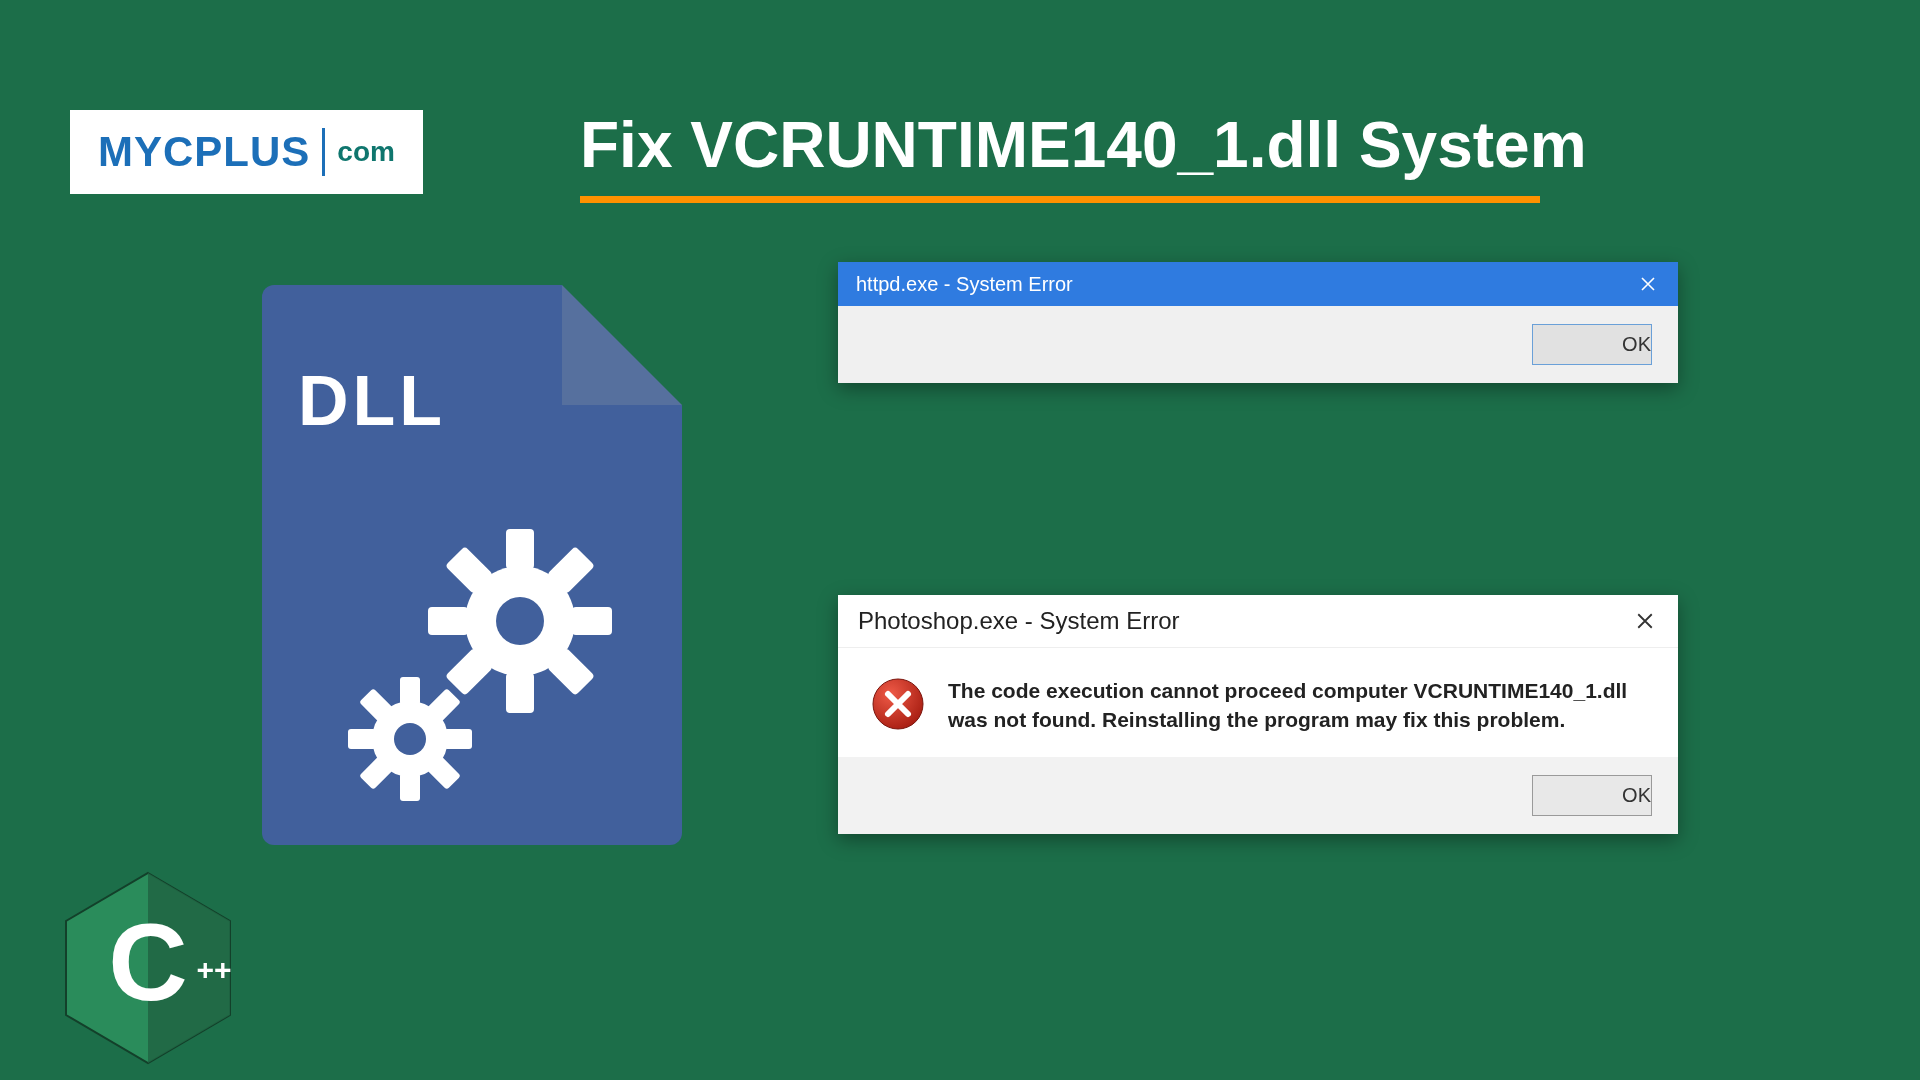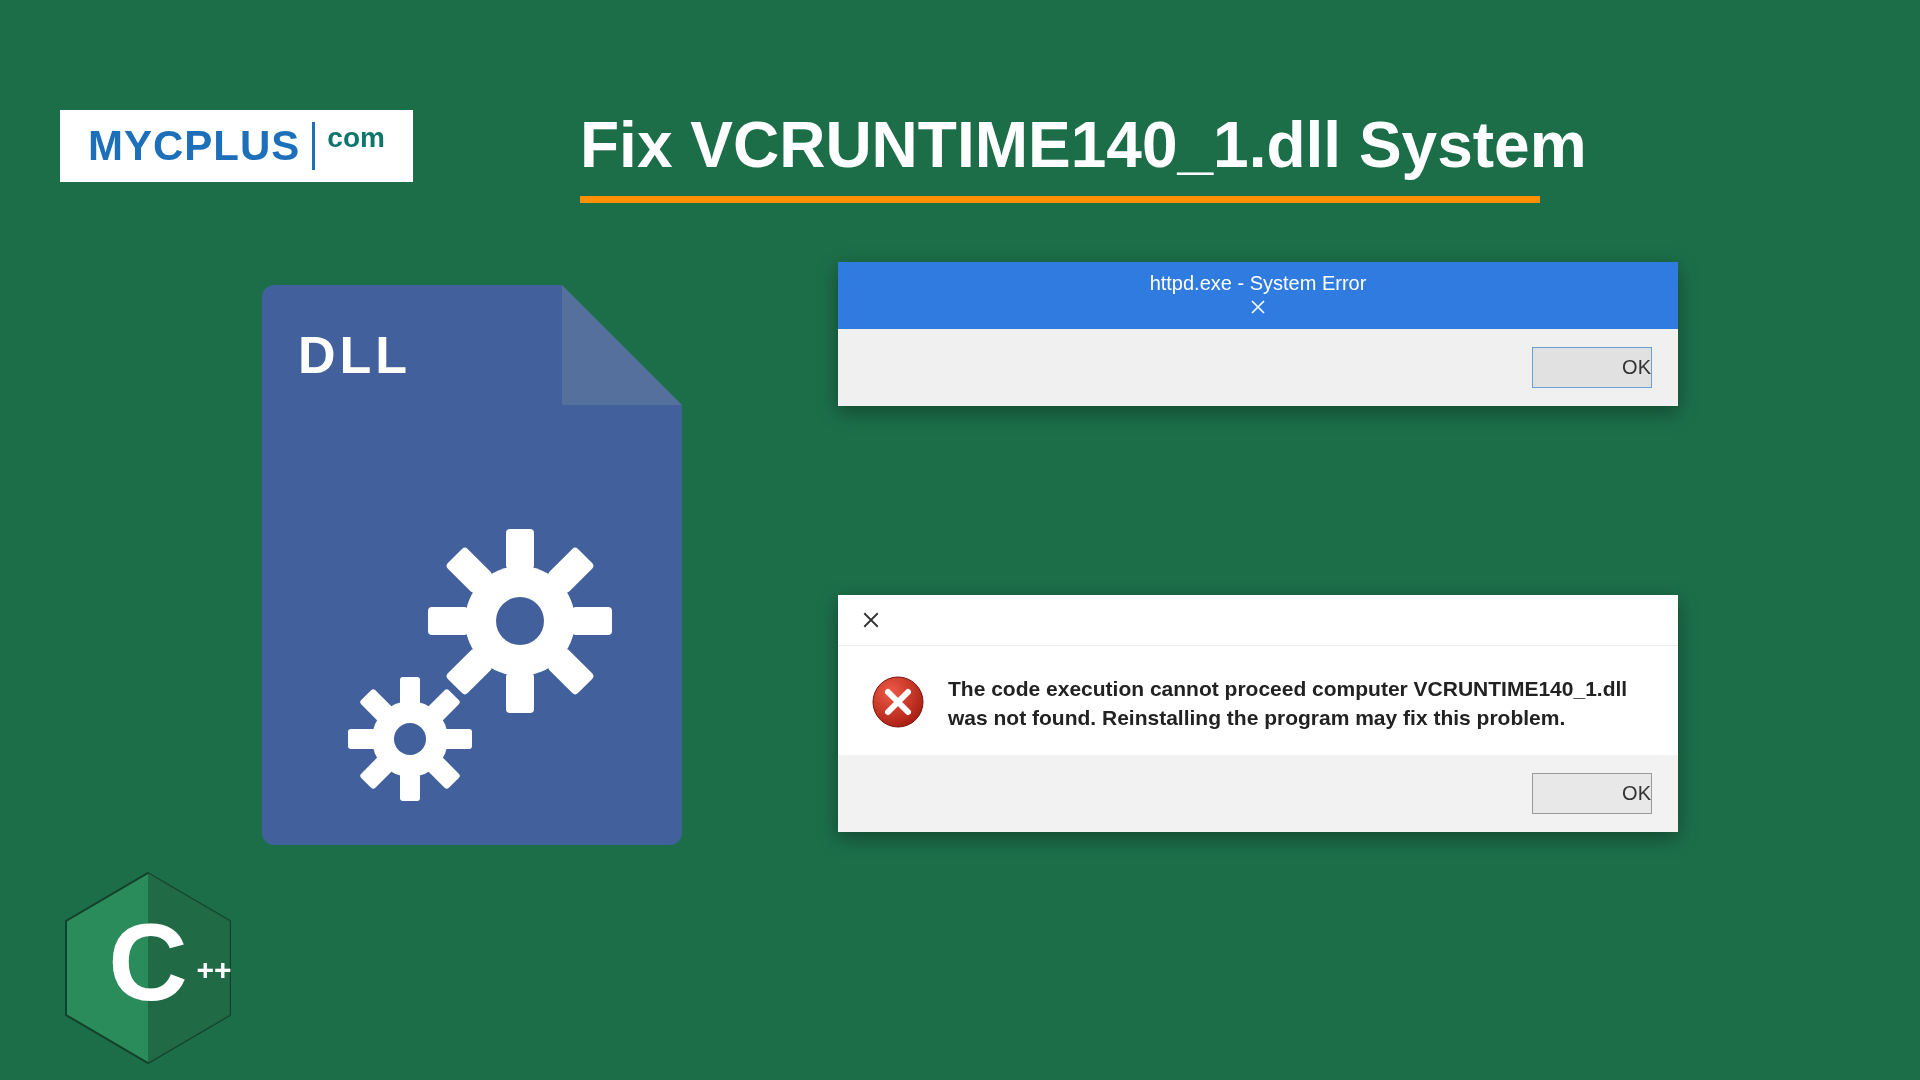--- a/index.html
+++ b/index.html
@@ -9,25 +9,25 @@
     background: #1c6e49;
     font-family: "Segoe UI", Arial, sans-serif;
     position: relative;
     overflow: hidden;
   }
 
   
   .logo-box {
     position: absolute;
     top: 110px;
-    left: 60px;
+    left: 70px;
     background: #ffffff;
-    padding: 12px 28px;
-    display: flex;
-    align-items: flex-start;
+    padding: 18px 28px;
+    display: flex;
+    align-items: center;
     gap: 6px;
   }
   .logo-main {
     color: #1c6fb8;
     font-weight: 800;
     font-size: 42px;
     letter-spacing: 1px;
   }
   .logo-divider {
     width: 3px;
@@ -86,22 +86,23 @@
   .dll-fold-tri {
     position: absolute;
     top: 0; right: 0;
     width: 0; height: 0;
     border-top: 120px solid transparent;
     border-left: 120px solid #56709e;
   }
   .dll-label {
     color: #fff;
     font-weight: 800;
-    font-size: 52px;
+    font-size: 70px;
     letter-spacing: 4px;
+    margin-top: 36px;
   }
   .gears-wrap {
     position: absolute;
     right: 32px;
     bottom: 24px;
     width: 320px;
     height: 320px;
   }
 
   
@@ -148,21 +149,20 @@
   }
   .d1-title {
     background: #2f7be0;
     color: #fff;
     display: flex;
     align-items: center;
     justify-content: space-between;
     padding: 10px 18px;
     font-size: 20px;
     font-weight: 400;
-    flex-direction: column;
   }
   .d1-close { width: 24px; height: 24px; display:flex; align-items:center; justify-content:center; }
 
   
   .dialog2 {
     top: 595px;
     left: 838px;
     width: 840px;
   }
   .d2-title {
@@ -265,20 +265,21 @@
         </svg>
     </span>
   </div>
   <div class="footer">
     <div class="ok-btn">OK</div>
   </div>
 </div>
 
 <div class="dialog dialog2">
   <div class="d2-title">
+    <span>Photoshop.exe - System Error</span>
     <span class="d2-close">
       <svg viewBox="0 0 16 16" width="18" height="18">
           <path d="M2 2 L14 14 M14 2 L2 14" stroke="#333" stroke-width="1.6"></path>
         </svg>
     </span>
   </div>
   <div class="body">
     <span class="err-icon2">
       <svg viewBox="0 0 56 56" width="56" height="56">
         <defs>

